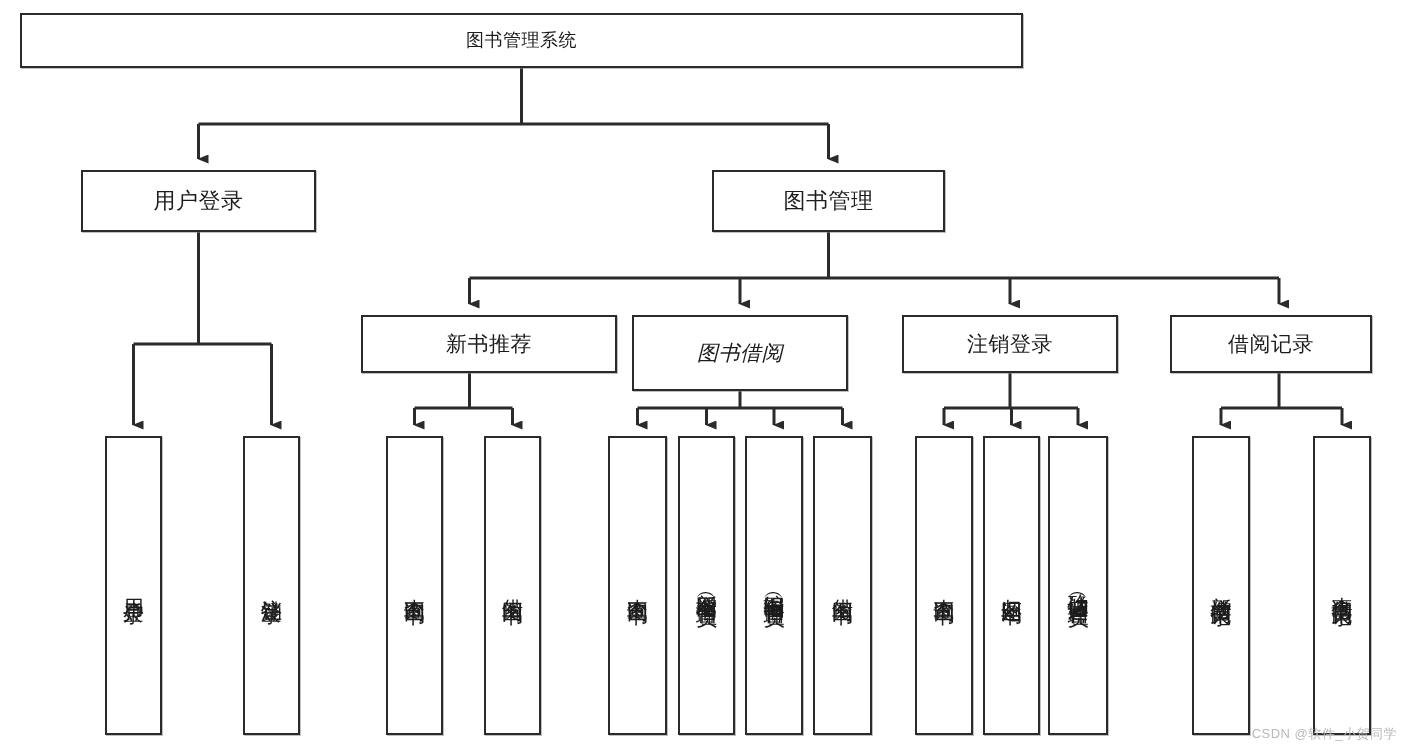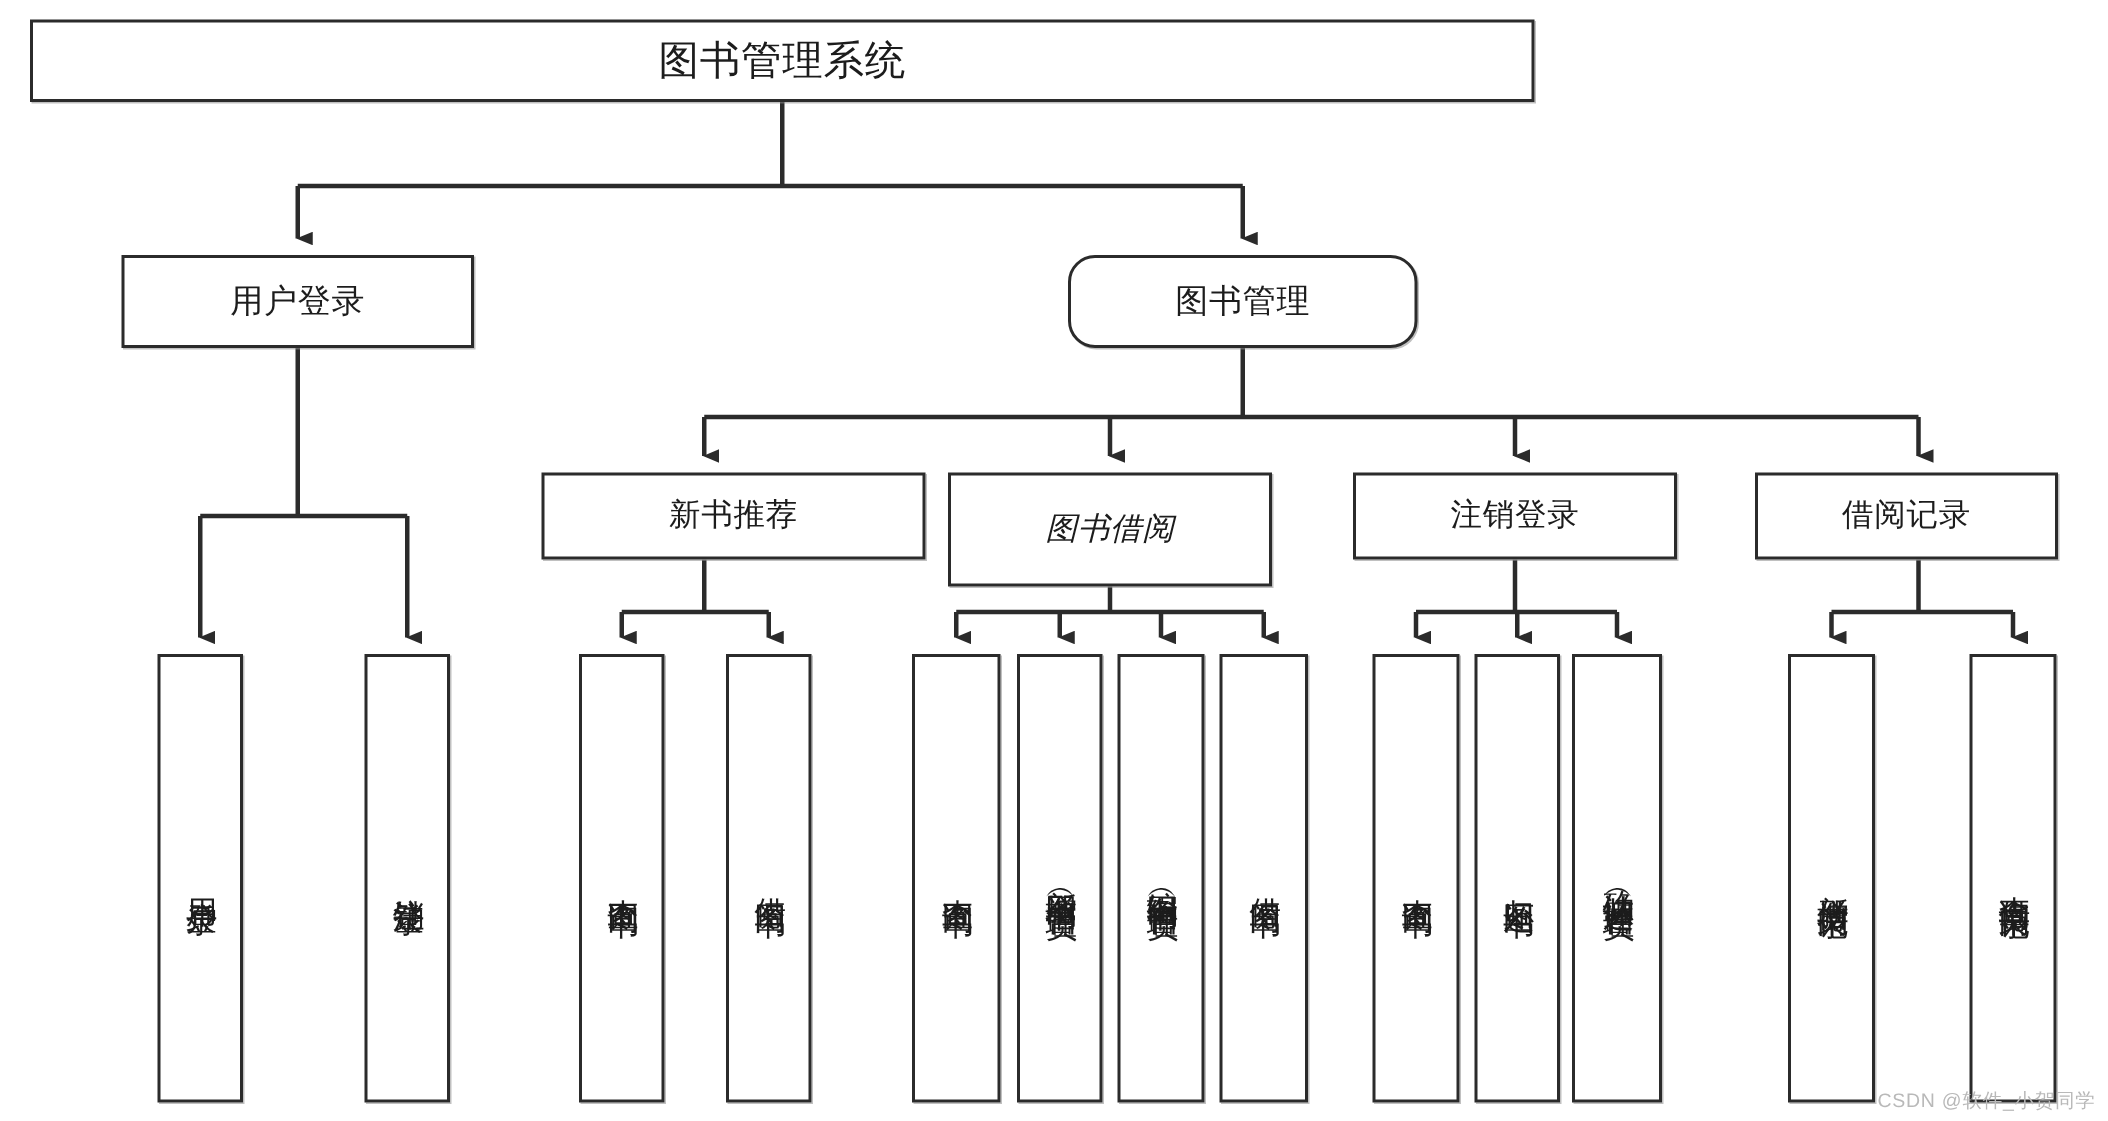--- a/index.html
+++ b/index.html
@@ -35,21 +35,21 @@
     align-items: center;
     justify-content: center;
     color: #1c1c1c;
     z-index: 2;
   }
   .node .label {
     text-align: center;
     line-height: 1.12;
     letter-spacing: 0.5px;
   }
-  .node-root { font-size: 27px; }
+  .node-root { font-size: 18px; }
   .node-l2   { font-size: 22px; }
   .node-l3   { font-size: 21px; }
   .node-leaf {
     align-items: center;
     justify-content: center;
     padding: 6px 0;
   }
   .node-leaf .label {
     writing-mode: vertical-rl;
     text-orientation: upright;
@@ -116,21 +116,21 @@
       </g>
   </svg>
 
   <div id="node-layer">
       <div class="node node-root" style="left: 20px; top: 13px; width: 1003px; height: 55px;">
         <span class="label">图书管理系统</span>
       </div>
       <div class="node node-l2" style="left: 81px; top: 170px; width: 235px; height: 62px;">
         <span class="label">用户登录</span>
       </div>
-      <div class="node node-l2" style="left: 712px; top: 170px; width: 233px; height: 62px; border-radius: 18px;">
+      <div class="node node-l2" style="left: 712px; top: 170px; width: 233px; height: 62px;">
         <span class="label">图书管理</span>
       </div>
       <div class="node node-l3" style="left: 361px; top: 315px; width: 256px; height: 58px;">
         <span class="label">新书推荐</span>
       </div>
       <div class="node node-l3" style="left: 632px; top: 315px; width: 216px; height: 76px; font-style: italic;">
         <span class="label">图书借阅</span>
       </div>
       <div class="node node-l3" style="left: 902px; top: 315px; width: 216px; height: 58px;">
         <span class="label">注销登录</span>

